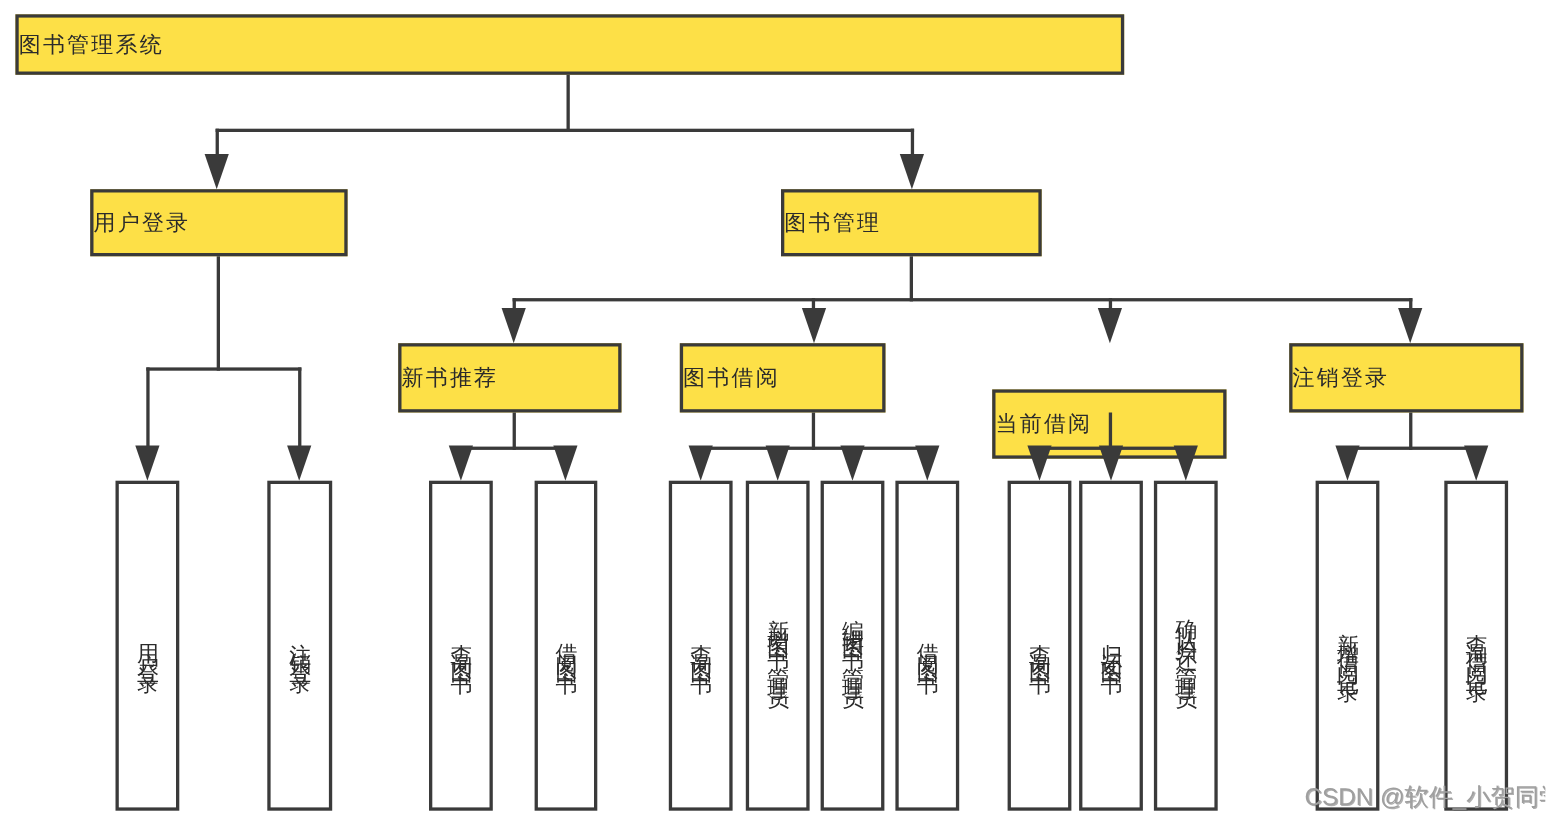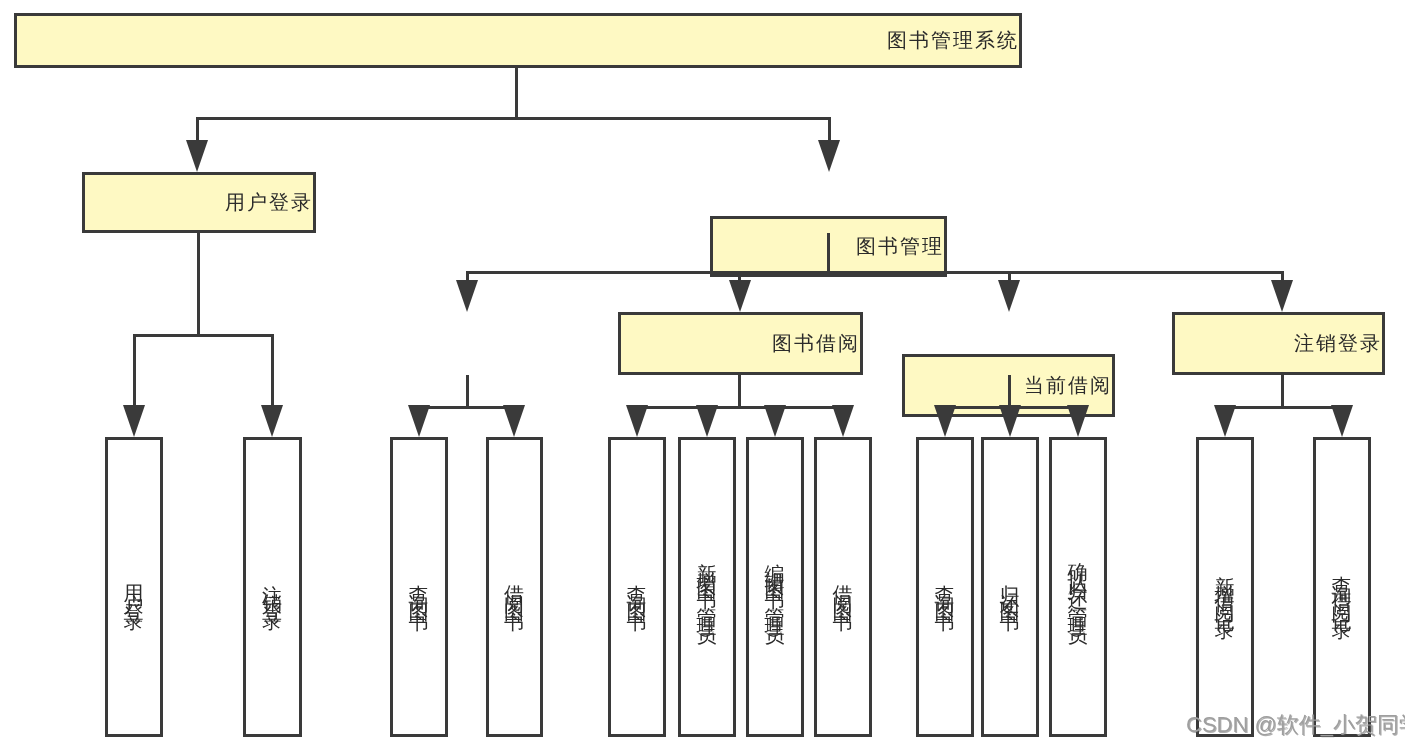--- a/index.html
+++ b/index.html
@@ -8,24 +8,24 @@
     width: 1405px;
     height: 747px;
     background: var(--background, #ffffff);
     font-family: "Liberation Sans", "DejaVu Sans", sans-serif;
     overflow: hidden;
   }
   .node {
     position: absolute;
     box-sizing: border-box;
     border: 3px solid var(--line, #3a3a3a);
-    background: #fef9c3;
+    background: #fde047;
     display: flex;
     align-items: center;
-    justify-content: flex-end;
+    justify-content: flex-start;
     font-size: 20px;
     letter-spacing: 2px;
     color: var(--text, #2b2b2b);
   }
   .leaf {
     position: absolute;
     box-sizing: border-box;
     border: 3px solid var(--line, #3a3a3a);
     background: #ffffff;
     display: flex;
@@ -76,21 +76,21 @@
   <div class="vl" style="left:515px; top:68px; height:51px;"></div>
   <div class="hl" style="left:196px; top:117px; width:635px;"></div>
   <div class="vl" style="left:196px; top:117px; height:26px;"></div>
   <div class="arw" style="left:186px; top:140px;"></div>
   <div class="vl" style="left:828px; top:117px; height:26px;"></div>
   <div class="arw" style="left:818px; top:140px;"></div>
 
   <div class="node" style="left:82px; top:172px; width:234px; height:61px;">
     <span>用户登录</span>
   </div>
-  <div class="node" style="left:710px; top:172px; width:237px; height:61px;margin-top:44px;">
+  <div class="node" style="left:710px; top:172px; width:237px; height:61px;">
     <span>图书管理</span>
   </div>
 
   <div class="vl" style="left:197px; top:233px; height:104px;"></div>
   <div class="hl" style="left:133px; top:334px; width:141px;"></div>
   <div class="vl" style="left:133px; top:334px; height:74px;"></div>
   <div class="arw" style="left:123px; top:405px;"></div>
   <div class="vl" style="left:271px; top:334px; height:74px;"></div>
   <div class="arw" style="left:261px; top:405px;"></div>
 
@@ -98,21 +98,24 @@
   <div class="hl" style="left:466px; top:271px; width:818px;"></div>
   <div class="vl" style="left:466px; top:271px; height:12px;"></div>
   <div class="arw" style="left:456px; top:280px;"></div>
   <div class="vl" style="left:738px; top:271px; height:12px;"></div>
   <div class="arw" style="left:729px; top:280px;"></div>
   <div class="vl" style="left:1008px; top:271px; height:12px;"></div>
   <div class="arw" style="left:998px; top:280px;"></div>
   <div class="vl" style="left:1281px; top:271px; height:12px;"></div>
   <div class="arw" style="left:1271px; top:280px;"></div>
 
-  <div class="node" style="left:618px; top:312px; width:245px; height:63px;">
+  <div class="node" style="left:362px; top:312px; width:203px; height:63px;">
+    <span>新书推荐</span>
+  </div>
+  <div class="node" style="left:618px; top:312px; width:187px; height:63px;">
     <span>图书借阅</span>
   </div>
   <div class="node" style="left:902px; top:312px; width:213px; height:63px;margin-top:42px;">
     <span>当前借阅</span>
   </div>
   <div class="node" style="left:1172px; top:312px; width:213px; height:63px;">
     <span>注销登录</span>
   </div>
 
   <div class="vl" style="left:466px; top:375px; height:34px;"></div>

